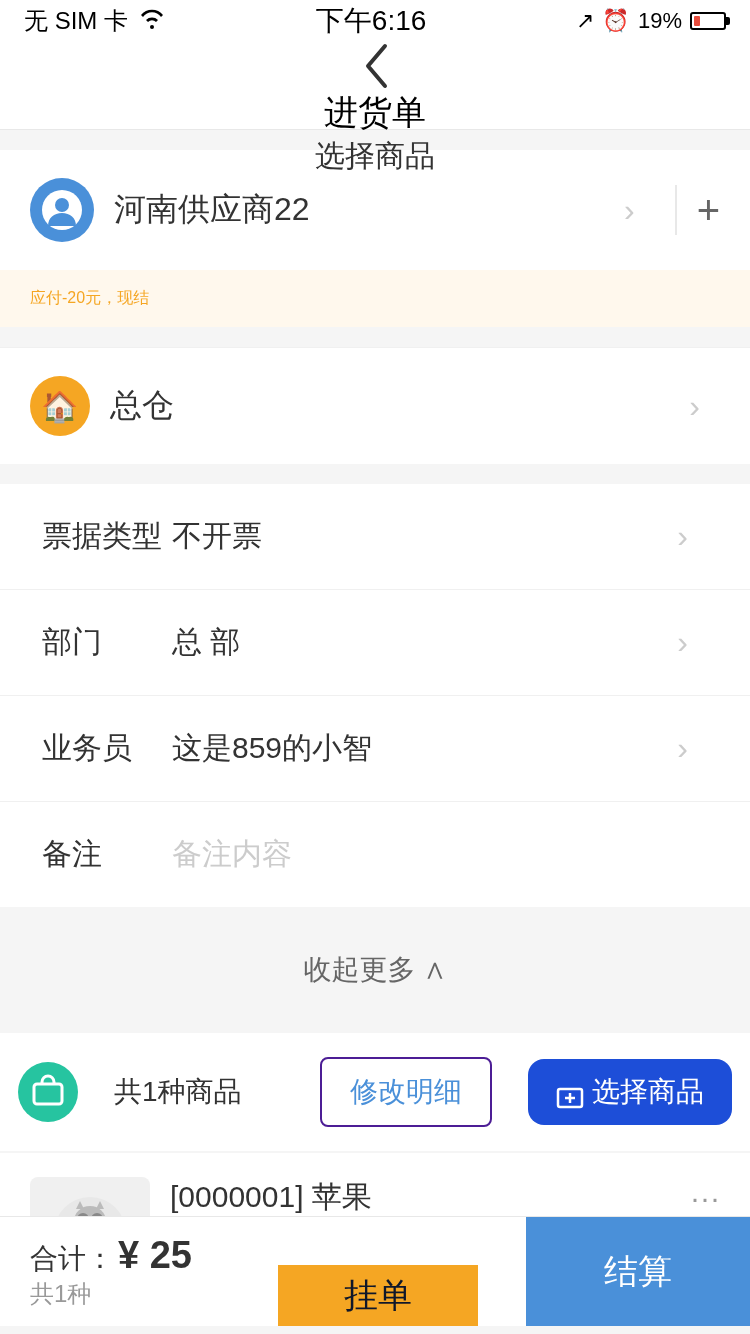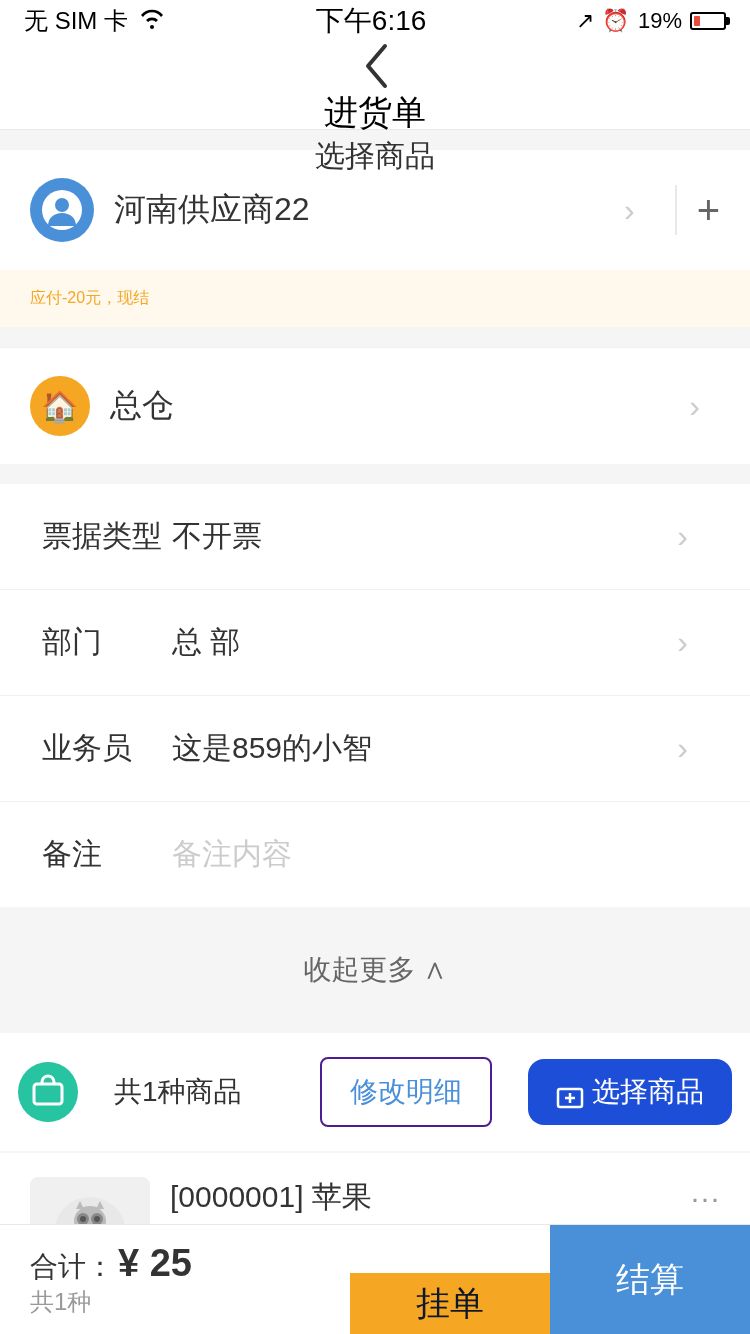--- a/index.html
+++ b/index.html
@@ -283,21 +283,21 @@
     .product-more {
       font-size: 30px;
       color: #999;
       display: flex; align-items: flex-start;
       padding-top: 4px;
     }
 
     
     .bottom-bar {
       position: fixed;
-      bottom: 0; left: 0;
+      bottom: 8px; left: 0;
       width: 750px;
       height: 110px;
       display: flex;
       background: #fff;
       border-top: 1px solid #e8e8e8;
     }
     .total-section {
       flex: 1;
       display: flex;
       flex-direction: column;
@@ -316,27 +316,27 @@
     .hang-btn {
       width: 200px;
       background: #f5a623;
       color: #0f172a;
       font-size: 34px;
       border: none;
       cursor: pointer;
       display: flex; align-items: center; justify-content: center; margin-top: 48px;
     }
     .settle-btn {
-      width: 200px;
+      width: 224px;
       background: #4a90d9;
       color: #fff;
       font-size: 34px;
       border: none;
       cursor: pointer;
-      display: flex; align-items: center; justify-content: center;
+      display: flex; align-items: center; justify-content: center; margin-left: 48px;
     }
 
     .gap-bar { height: 20px; background: #f5f5f5; }
   </style>
 </head>
 <body>
 
 <div class="status-bar">
   <div class="status-left">
     <span>无 SIM 卡</span>

